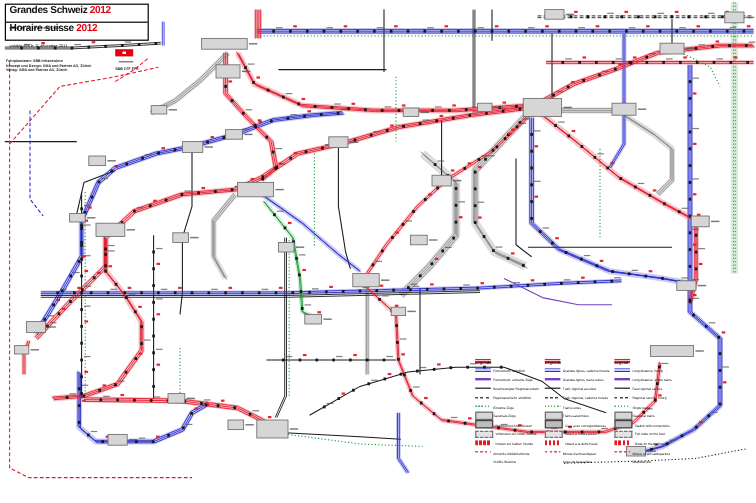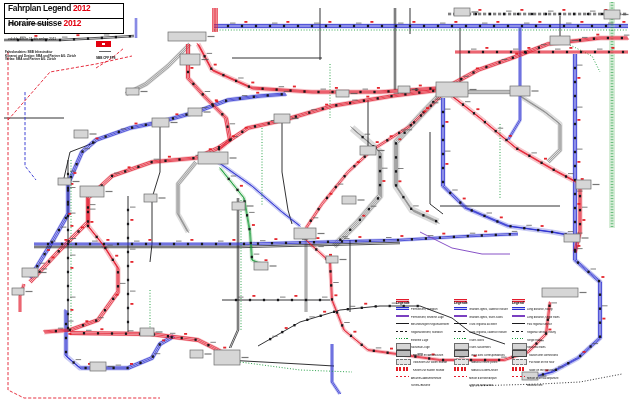--- a/index.html
+++ b/index.html
@@ -951,21 +951,21 @@
         <rect x="72.5" y="180.9" width="7" height="1.2" fill="#555555" opacity="0.8"></rect>
         <rect x="90" y="362" width="16" height="9" fill="#d6d6d6" stroke="#6b6b6b" stroke-width="0.7"></rect>
         <rect x="107.5" y="365.9" width="7" height="1.2" fill="#555555" opacity="0.8"></rect>
         <rect x="326" y="256" width="12" height="7" fill="#d6d6d6" stroke="#6b6b6b" stroke-width="0.7"></rect>
         <rect x="339.5" y="258.9" width="7" height="1.2" fill="#555555" opacity="0.8"></rect>
       </g>
     </svg>
 
   <div id="titleblock">
     <div class="trow">
-      <div class="t-main"><span>Fahrplan Legend</span> <span class="t-year">2012</span></div>
+      <div class="t-main"><span>Grandes Schweiz</span> <span class="t-year">2012</span></div>
       <div class="t-subwrap"><span class="t-sub">gültig ab 11. Dezember 2011</span></div>
     </div>
     <div class="trow">
       <div class="t-main"><span>Horaire suisse</span> <span class="t-year">2012</span></div>
       <div class="t-subwrap"><span class="t-sub">valable dès le 11 décembre 2011</span></div>
     </div>
   </div>
 
   <div id="credits">
     <div class="cline"><span>Fahrplandaten: SBB Infrastruktur</span></div>

